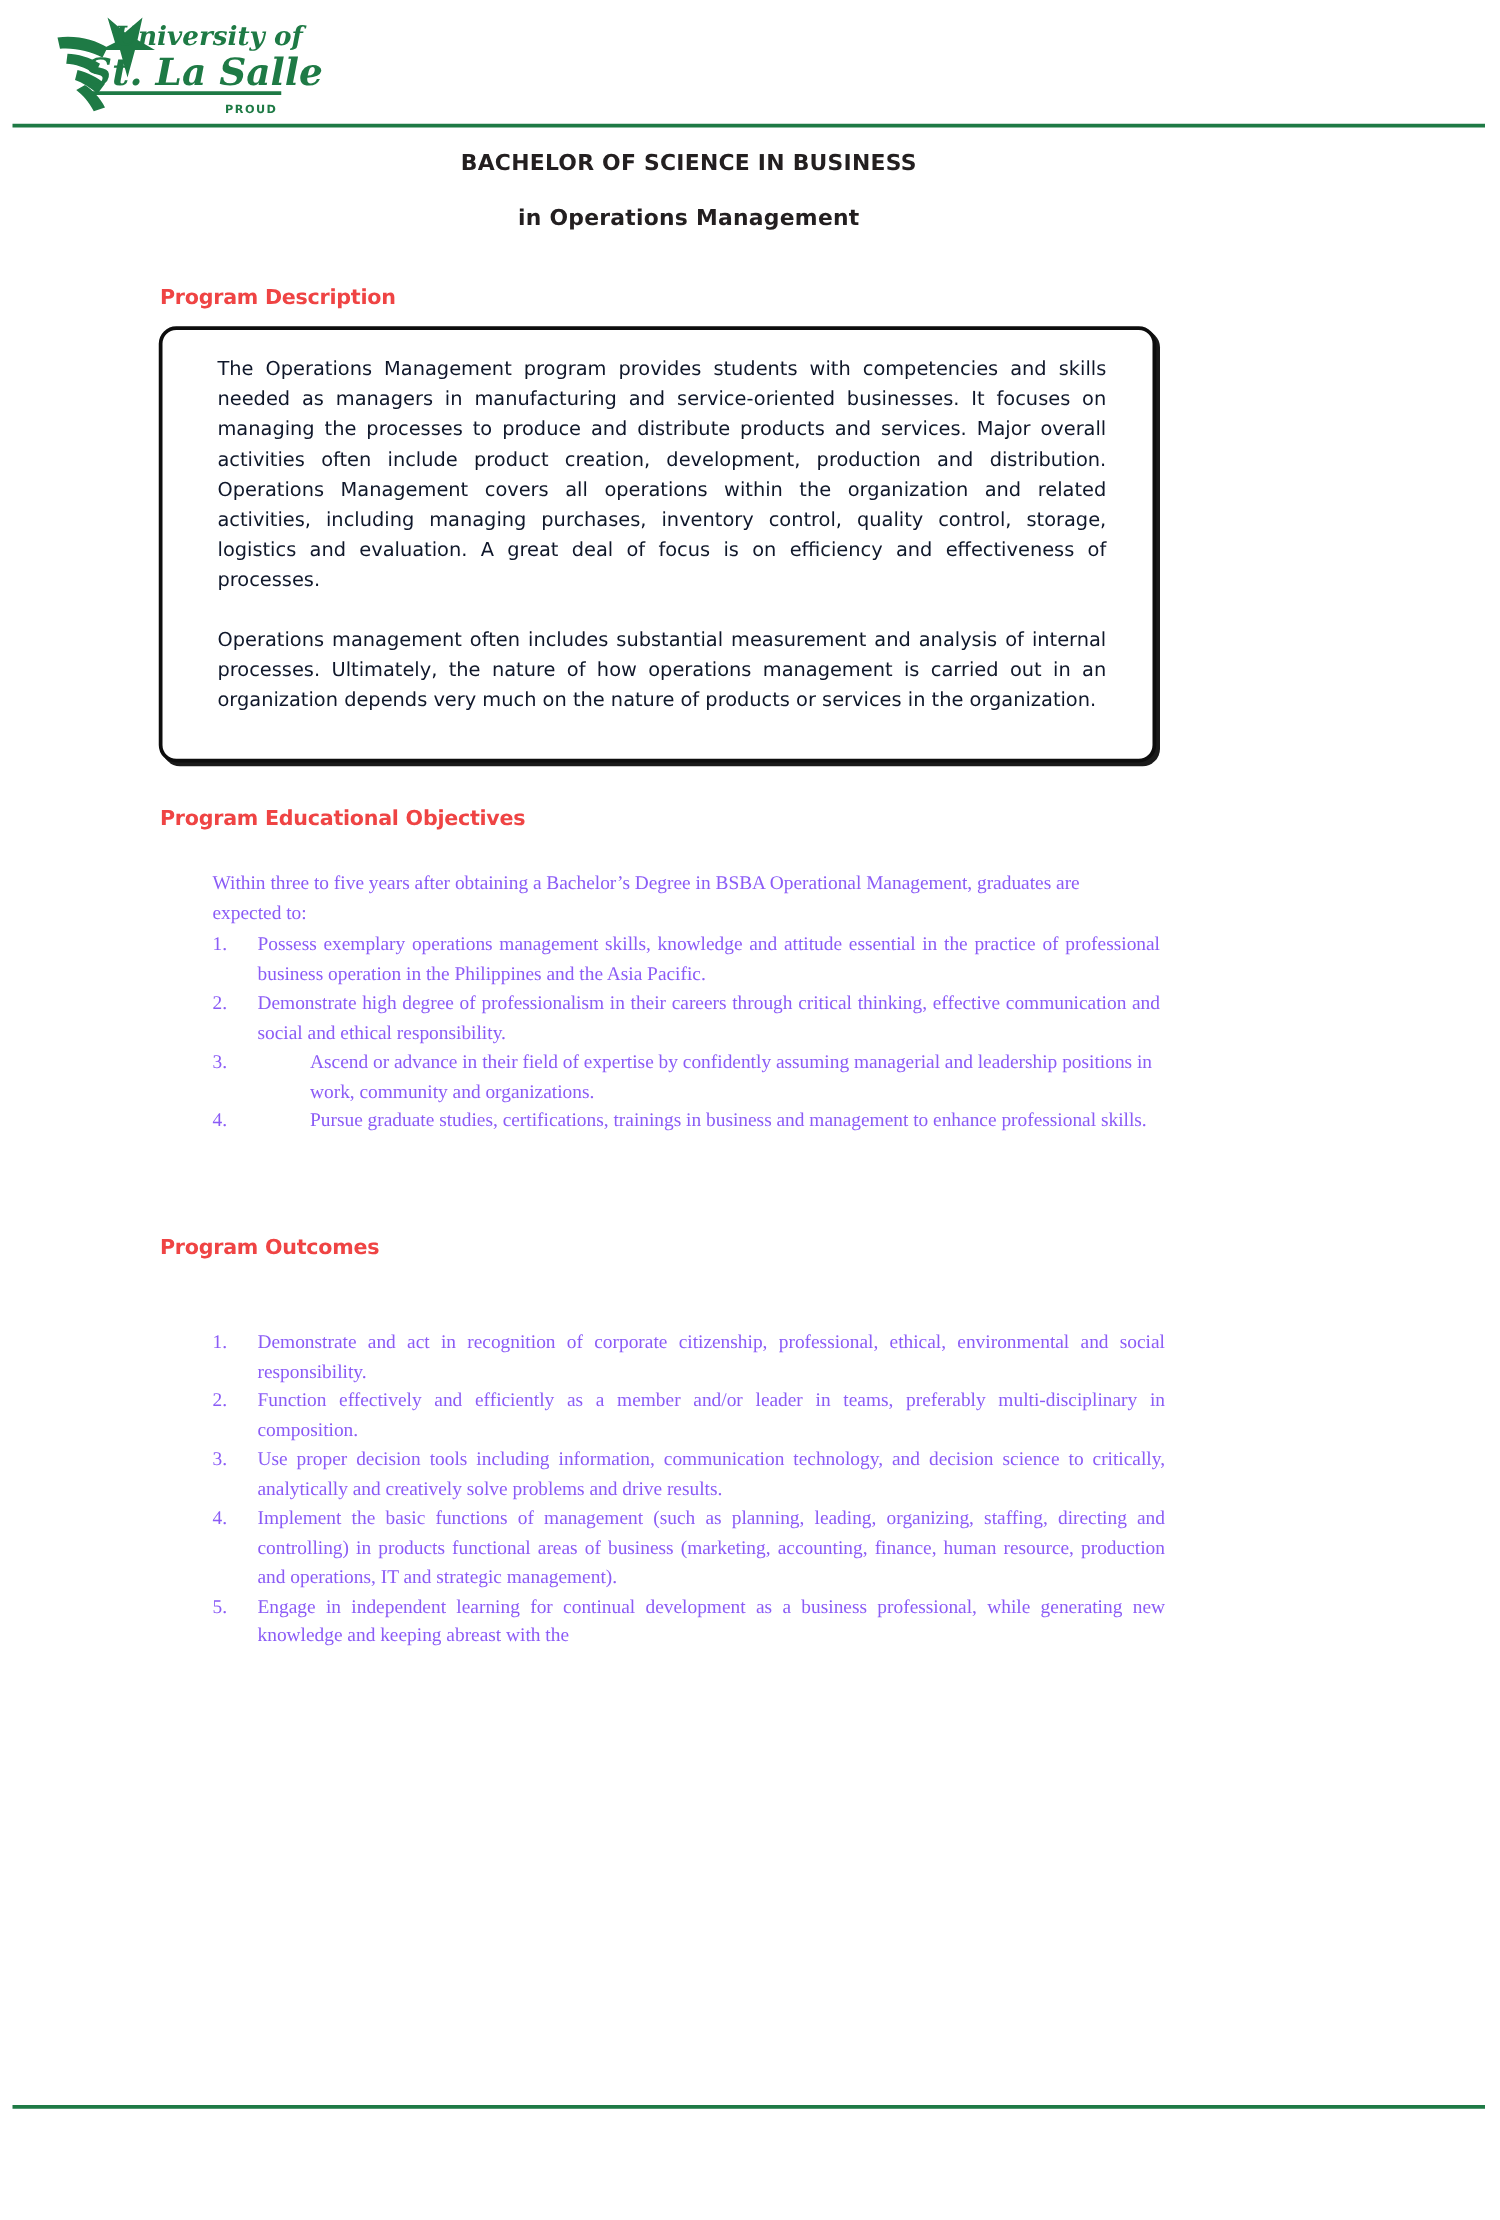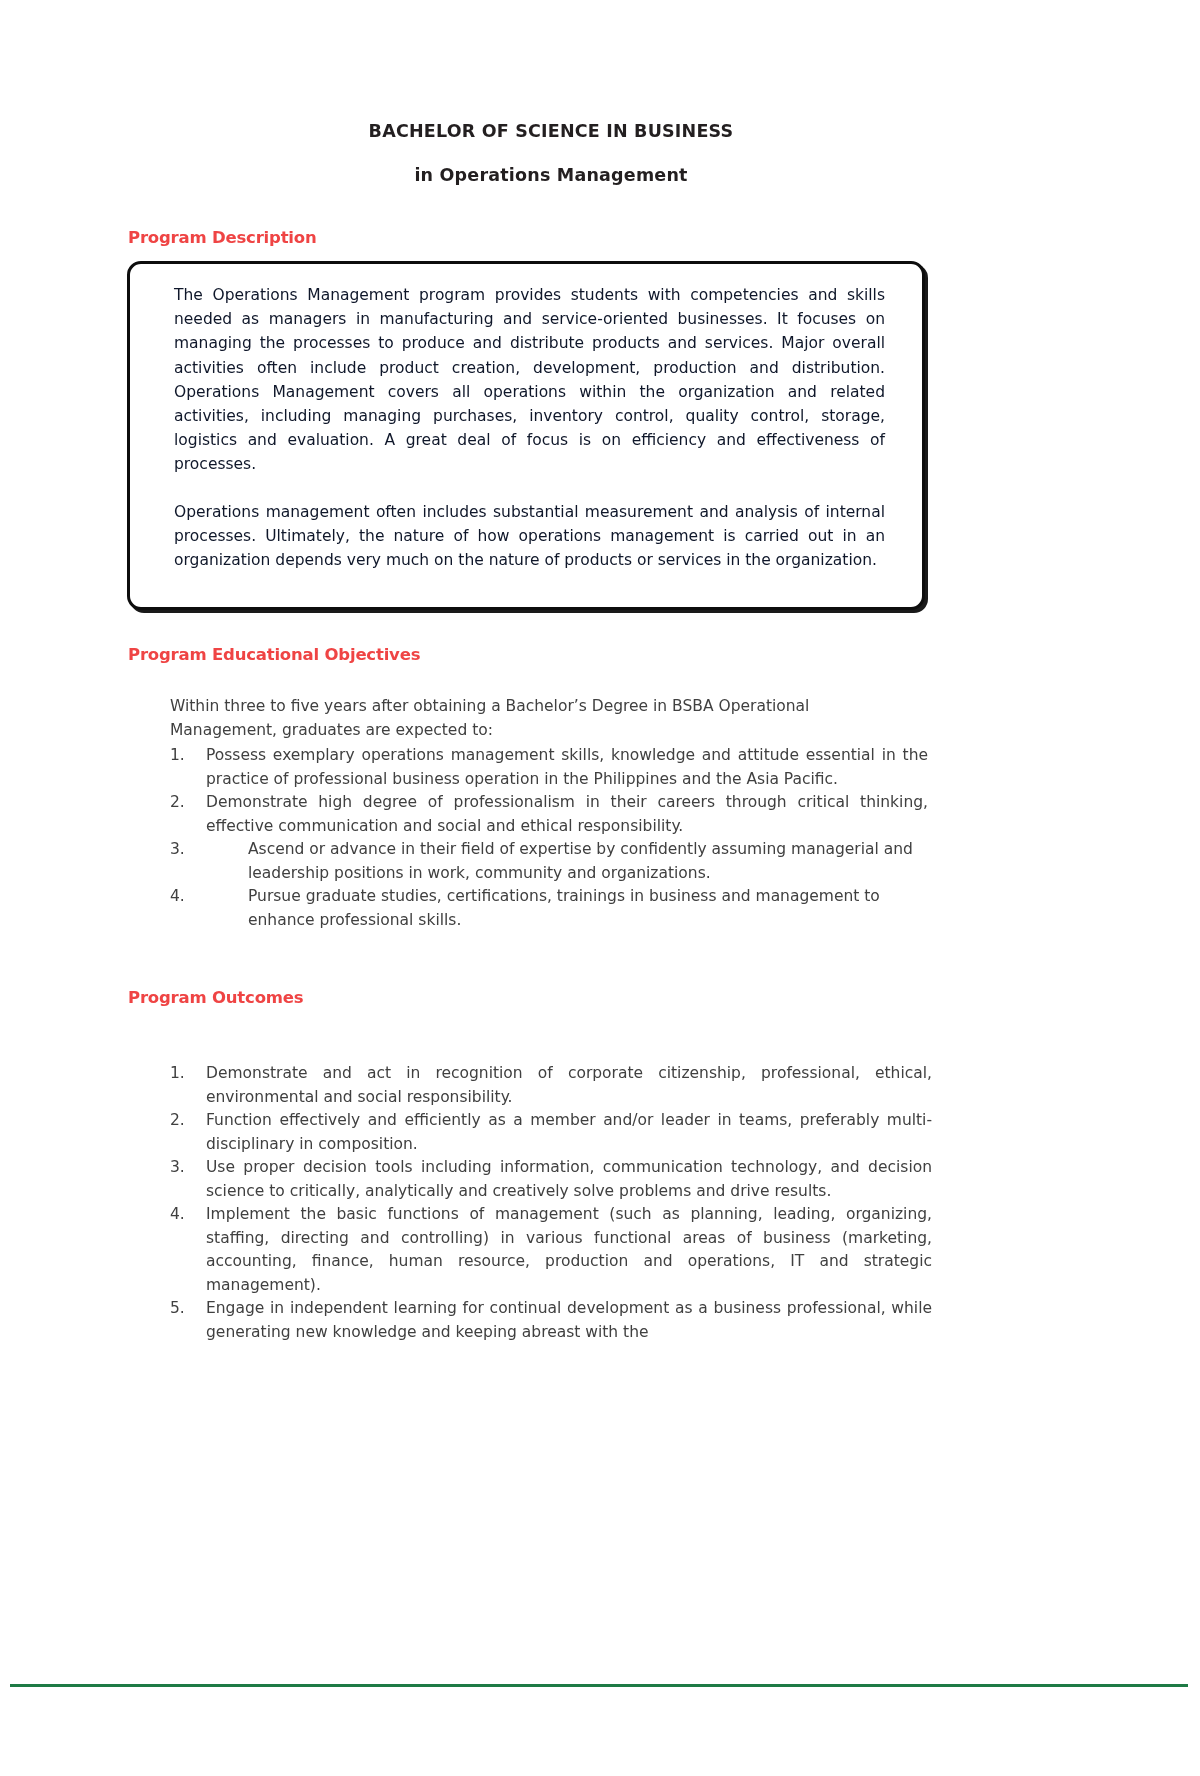--- a/index.html
+++ b/index.html
@@ -104,21 +104,22 @@
   }
   .desc-para + .desc-para {
     margin-top: 23px;
   }
 
   
   .body-block {
     position: absolute;
     font-size: 15.5px;
     line-height: 23.5px;
-    color: #404040;
+    color: #8b5cf6;
+    font-family: Liberation Serif, serif;
   }
   .lead-plain {
     text-align: left;
   }
 
   
   ol.numlist {
     list-style: none;
     margin: 0;
     padding: 0;
@@ -148,20 +149,42 @@
     width: 1178px;
     height: 3px;
     background: #1e7a45;
   }
 </style>
 </head>
 <body>
 
 <div id="page">
 
+  <div class="header">
+    <div class="logo-wrap">
+      <svg class="logo-svg" width="230" height="86" viewBox="0 0 230 86" xmlns="http://www.w3.org/2000/svg">
+
+        <g fill="#1e7a45">
+          <path d="M58 4 L64 24 L52 30 L68 30 L74 52 L80 30 L96 30 L82 22 L86 4 L72 16 Z"></path>
+          <path d="M18 20 C34 18 48 22 58 28 L54 36 C44 31 32 28 20 29 Z"></path>
+          <path d="M26 33 C34 33 44 36 52 41 L48 49 C40 44 32 41 25 41 Z"></path>
+          <path d="M34 46 C42 48 50 52 56 57 L50 65 C44 60 38 56 32 54 Z"></path>
+          <path d="M40 58 C46 62 52 68 56 76 L47 79 C43 71 38 66 33 62 Z"></path>
+        </g>
+
+        <text x="64" y="26" font-family="'DejaVu Serif', serif" font-size="21" font-style="italic" font-weight="bold" fill="#1e7a45">University of</text>
+
+        <text x="40" y="58" font-family="'DejaVu Serif', serif" font-size="30" font-style="italic" font-weight="bold" fill="#1e7a45">St. La Salle</text>
+        <rect x="40" y="63" width="157" height="3" fill="#1e7a45"></rect>
+
+        <text x="152" y="80" font-family="'DejaVu Sans', sans-serif" font-size="9" font-weight="bold" letter-spacing="1.2" fill="#1e7a45">PROUD</text>
+      </svg>
+    </div>
+    <div class="header-rule"></div>
+  </div>
 
   <div class="title-block">
     <div>BACHELOR OF SCIENCE IN BUSINESS</div>
     <div class="title-line3">in Operations Management</div>
   </div>
 
   <div class="section-heading" style="top:228px;">Program Description</div>
 
   <div class="desc-box">
     <div class="desc-inner">
@@ -207,21 +230,21 @@
       <li class="just">
         <span class="num">2.</span>
         <span class="txt">Function effectively and efficiently as a member and/or leader in teams, preferably multi-disciplinary in composition.</span>
       </li>
       <li class="just">
         <span class="num">3.</span>
         <span class="txt">Use proper decision tools including information, communication technology, and decision science to critically, analytically and creatively solve problems and drive results.</span>
       </li>
       <li class="just">
         <span class="num">4.</span>
-        <span class="txt">Implement the basic functions of management (such as planning, leading, organizing, staffing, directing and controlling) in various functional areas of business (marketing, accounting, finance, human resource, production and operations, IT and strategic management).</span>
+        <span class="txt">Implement the basic functions of management (such as planning, leading, organizing, staffing, directing and controlling) in products functional areas of business (marketing, accounting, finance, human resource, production and operations, IT and strategic management).</span>
       </li>
       <li class="just">
         <span class="num">5.</span>
         <span class="txt">Engage in independent learning for continual development as a business professional, while generating new knowledge and keeping abreast with the</span>
       </li>
     </ol>
   </div>
 
   <div class="footer-rule"></div>
 

